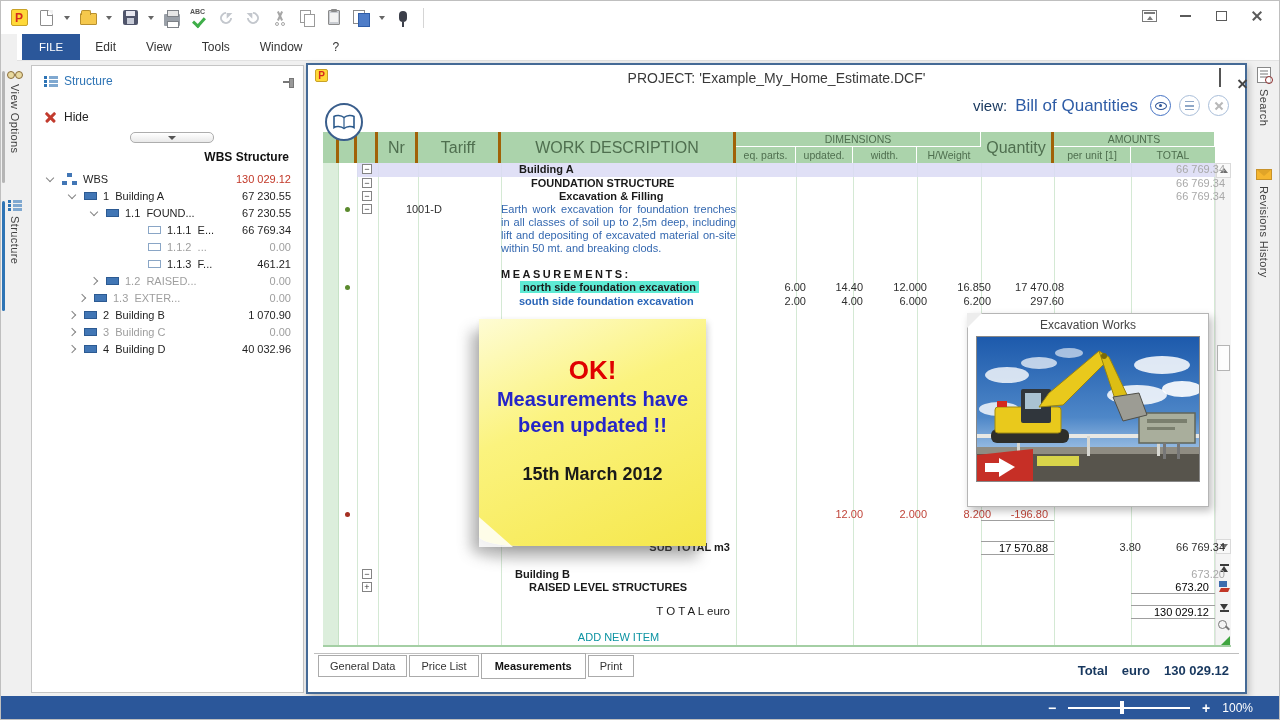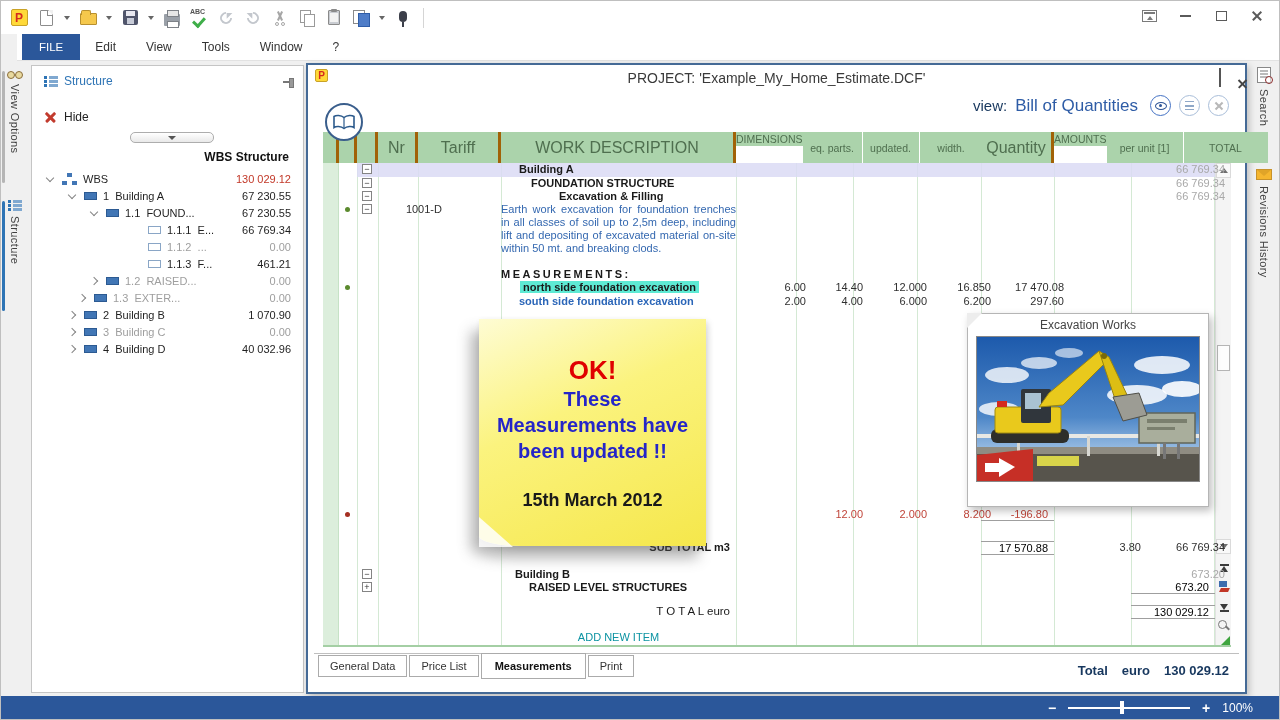--- a/index.html
+++ b/index.html
@@ -126,21 +126,21 @@
 .repo::after{content:"";position:absolute;top:3px;left:0;width:9px;height:1.6px;background:#8FA8C8}
 .toolso{position:relative;width:10px;height:10px}
 .toolso::before,.toolso::after{content:"";position:absolute;top:4px;left:0;width:10px;height:1.8px;background:#B8B8B8}
 .toolso::before{transform:rotate(45deg)}.toolso::after{transform:rotate(-45deg)}
 .book{position:absolute;left:17px;top:38px;width:38px;height:38px;border-radius:50%;background:#FFF;border:2px solid #3A5E8C;z-index:5;display:flex;align-items:center;justify-content:center}
 
 .tbl{position:absolute;left:15px;top:67px;width:908px;height:515px;font-size:11px;z-index:1}
 .thead{display:flex;height:31px}
 .hc,.hg-top,.hg-sub>div{background:#ABD3AB;color:#4F6F4F}
 .hc{border-right:3px solid #a16207;display:flex;align-items:center;justify-content:center;font-size:16px}
-.hgroup{display:flex;flex-direction:row;border-right:1px solid #FFF}
+.hgroup{display:flex;flex-direction:column;border-right:1px solid #FFF}
 .hg-top{height:15px;display:flex;align-items:center;justify-content:center;border-bottom:1px solid #FFF;font-size:10.5px}
 .hg-sub{display:flex;flex:1}
 .hg-sub>div{border-right:1px solid #FFF;flex:none;display:flex;align-items:center;justify-content:center;font-size:10.5px}
 .hg-sub>div:last-child{border-right:none}
 .tbody{position:relative;height:482px;background:#FFF}
 .strip{position:absolute;left:0;top:0;bottom:0;width:16px;background:#DCEEDC;border-right:1px solid #C6E2C6}
 .gl{position:absolute;top:0;bottom:0;width:1px;background:#D4E9D4}
 .tb-bottom{height:2px;background:#A4CFA4}
 .r{position:relative}
 .rowbg{position:absolute;left:34px;right:0;top:0;bottom:0;background:rgba(219,219,244,.85)}
@@ -625,21 +625,20 @@
     </div>
     <div class="wtotal">
       <span>Total</span>
       <span>euro</span>
       <span>130 029.12</span>
     </div>
 
     <div class="sticky">
       <div class="st-ok">OK!</div>
       <div class="st-blue">
-        <div>These</div>
         <div>Measurements have</div>
         <div>been updated !!</div>
       </div>
       <div class="st-date">15th March 2012</div>
       <span class="fold"></span>
     </div>
 
     <div class="card">
       <span class="cfold"></span>
       <div class="ctitle">Excavation Works</div>

